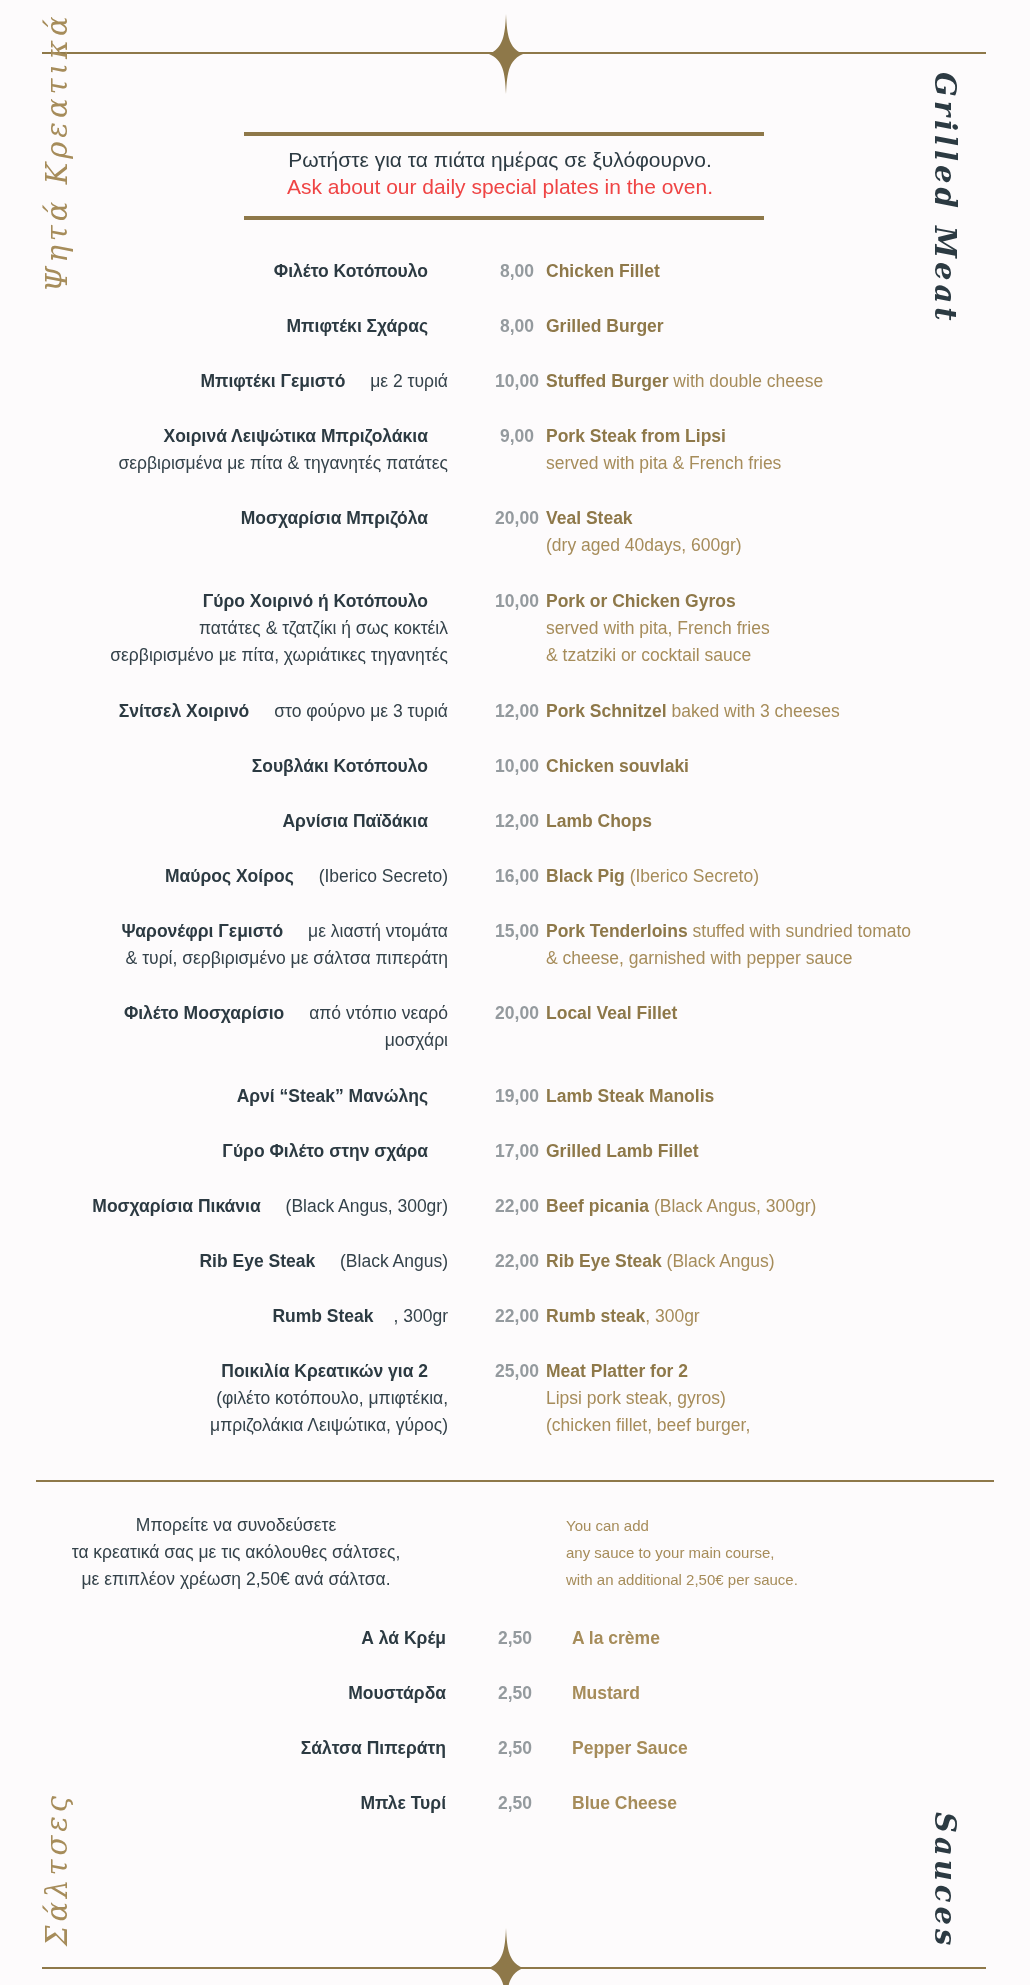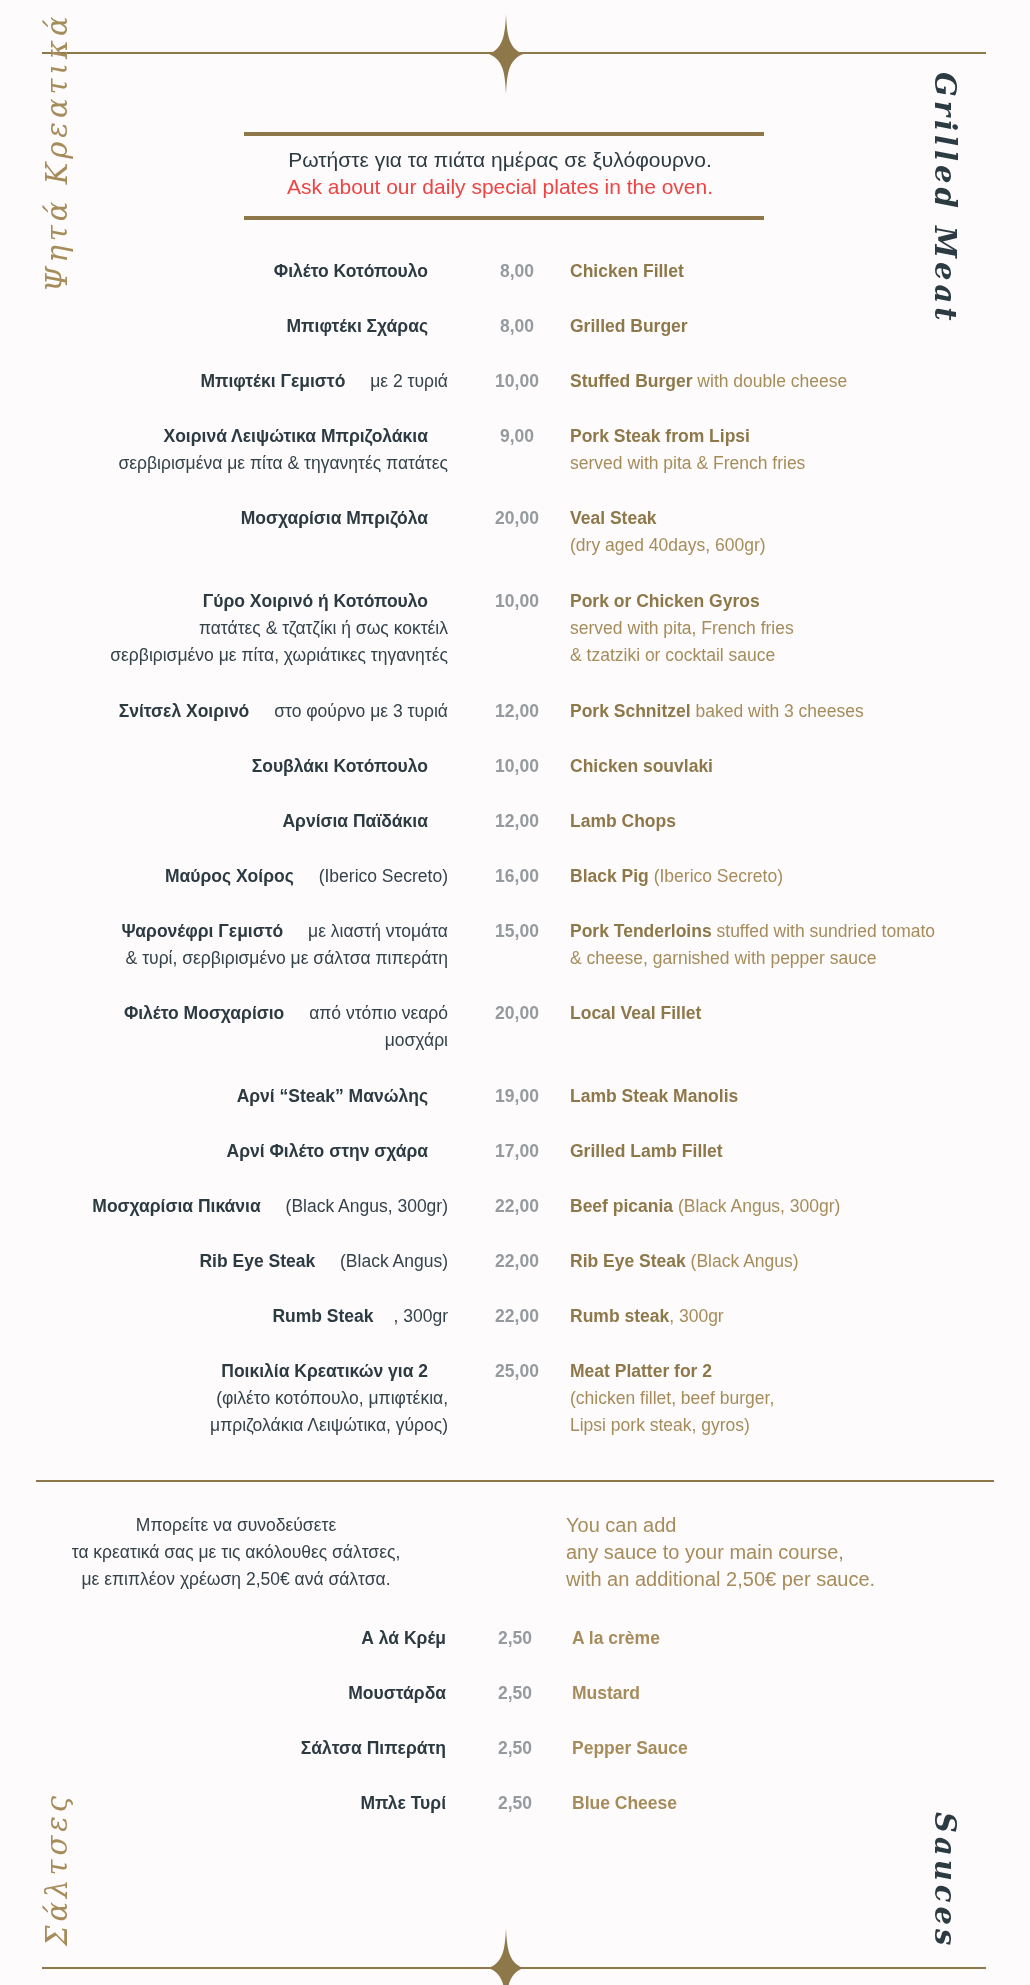--- a/index.html
+++ b/index.html
@@ -32,33 +32,33 @@
     position: absolute; right: 582px; width: 420px; text-align: right;
     font-family: "Liberation Sans", sans-serif; font-size: 17.5px; line-height: 27px; color: #2c3a42;
   }
   .gr-col b { font-weight: bold; }
   .gr-col .light { font-weight: normal; color: #34424a; margin-left: 20px; }
   .price {
     position: absolute; left: 480px; width: 50px; text-align: center;
     font-family: "Liberation Sans", sans-serif; font-weight: bold; font-size: 17.5px; line-height: 27px; color: #949a9e; margin-left: 12px;
   }
   .en-col {
-    position: absolute; left: 570px; width: 420px; text-align: left;
+    position: absolute; left: 546px; width: 420px; text-align: left;
     font-family: "Liberation Sans", sans-serif; font-size: 17.5px; line-height: 27px; color: #8e7849;
   }
   .en-col b { font-weight: bold; }
   .en-col .light { font-weight: normal; color: #a68c5a; }
 
   .sauce-note-gr {
     position: absolute; right: 584px; width: 420px; text-align: center; top: 1512px;
     font-family: "Liberation Sans", sans-serif; font-size: 17.5px; line-height: 27px; color: #34424a;
   }
   .sauce-note-en {
     position: absolute; left: 566px; width: 420px; text-align: left; top: 1512px;
-    font-family: "Liberation Sans", sans-serif; font-size: 20px; line-height: 27px; color: #a68c5a;
+    font-family: "Liberation Sans", sans-serif; font-size: 15px; line-height: 27px; color: #a68c5a;
   }
   .sauce-row .gr-col { right: 584px; }
   .sauce-row .price { left: 478px; }
   .sauce-row .en-col { left: 572px; }
 </style>
 </head>
 <body>
 
 <div class="gold-line" style="left:42px; top:52px; width:944px; height:2px;"></div>
 <svg class="star" style="left:489px; top:14px;" viewBox="0 0 34 80">
@@ -135,21 +135,21 @@
       <div class="gr-col"><b>Φιλέτο Μοσχαρίσιο</b><span class="light"> από ντόπιο νεαρό</span><div class="light">μοσχάρι</div></div>
       <div class="price">20,00</div>
       <div class="en-col"><b>Local Veal Fillet</b><span class="light"></span></div>
     </div>
     <div class="row" style="top: 1083px;">
       <div class="gr-col"><b>Αρνί “Steak” Μανώλης</b><span class="light"></span></div>
       <div class="price">19,00</div>
       <div class="en-col"><b>Lamb Steak Manolis</b><span class="light"></span></div>
     </div>
     <div class="row" style="top: 1138px;">
-      <div class="gr-col"><b>Αρνί Φιλέτο στην σχάρα</b><span class="light"></span></div>
+      <div class="gr-col"><b>Γύρο Φιλέτο στην σχάρα</b><span class="light"></span></div>
       <div class="price">17,00</div>
       <div class="en-col"><b>Grilled Lamb Fillet</b><span class="light"></span></div>
     </div>
     <div class="row" style="top: 1193px;">
       <div class="gr-col"><b>Μοσχαρίσια Πικάνια</b><span class="light"> (Black Angus, 300gr)</span></div>
       <div class="price">22,00</div>
       <div class="en-col"><b>Beef picania</b><span class="light"> (Black Angus, 300gr)</span></div>
     </div>
     <div class="row" style="top: 1248px;">
       <div class="gr-col"><b>Rib Eye Steak</b><span class="light"> (Black Angus)</span></div>
@@ -157,21 +157,21 @@
       <div class="en-col"><b>Rib Eye Steak</b><span class="light"> (Black Angus)</span></div>
     </div>
     <div class="row" style="top: 1303px;">
       <div class="gr-col"><b>Rumb Steak</b><span class="light">, 300gr</span></div>
       <div class="price">22,00</div>
       <div class="en-col"><b>Rumb steak</b><span class="light">, 300gr</span></div>
     </div>
     <div class="row" style="top: 1358px;">
       <div class="gr-col"><b>Ποικιλία Κρεατικών για 2</b><span class="light"></span><div class="light">(φιλέτο κοτόπουλο, μπιφτέκια,</div><div class="light">μπριζολάκια Λειψώτικα, γύρος)</div></div>
       <div class="price">25,00</div>
-      <div class="en-col"><b>Meat Platter for 2</b><span class="light"></span><div class="light">(chicken fillet, beef burger,</div><div class="light">Lipsi pork steak, gyros)</div></div>
+      <div class="en-col"><b>Meat Platter for 2</b><span class="light"></span><div class="light">Lipsi pork steak, gyros)</div><div class="light">(chicken fillet, beef burger,</div></div>
     </div>
   </div>
 
 <div class="gold-line" style="left:36px; top:1480px; width:958px; height:2px;"></div>
 
 <div class="sauce-note-gr">
   <div>Μπορείτε να συνοδεύσετε</div>
   <div>τα κρεατικά σας με τις ακόλουθες σάλτσες,</div>
   <div>με επιπλέον χρέωση 2,50€ ανά σάλτσα.</div>
 </div>

